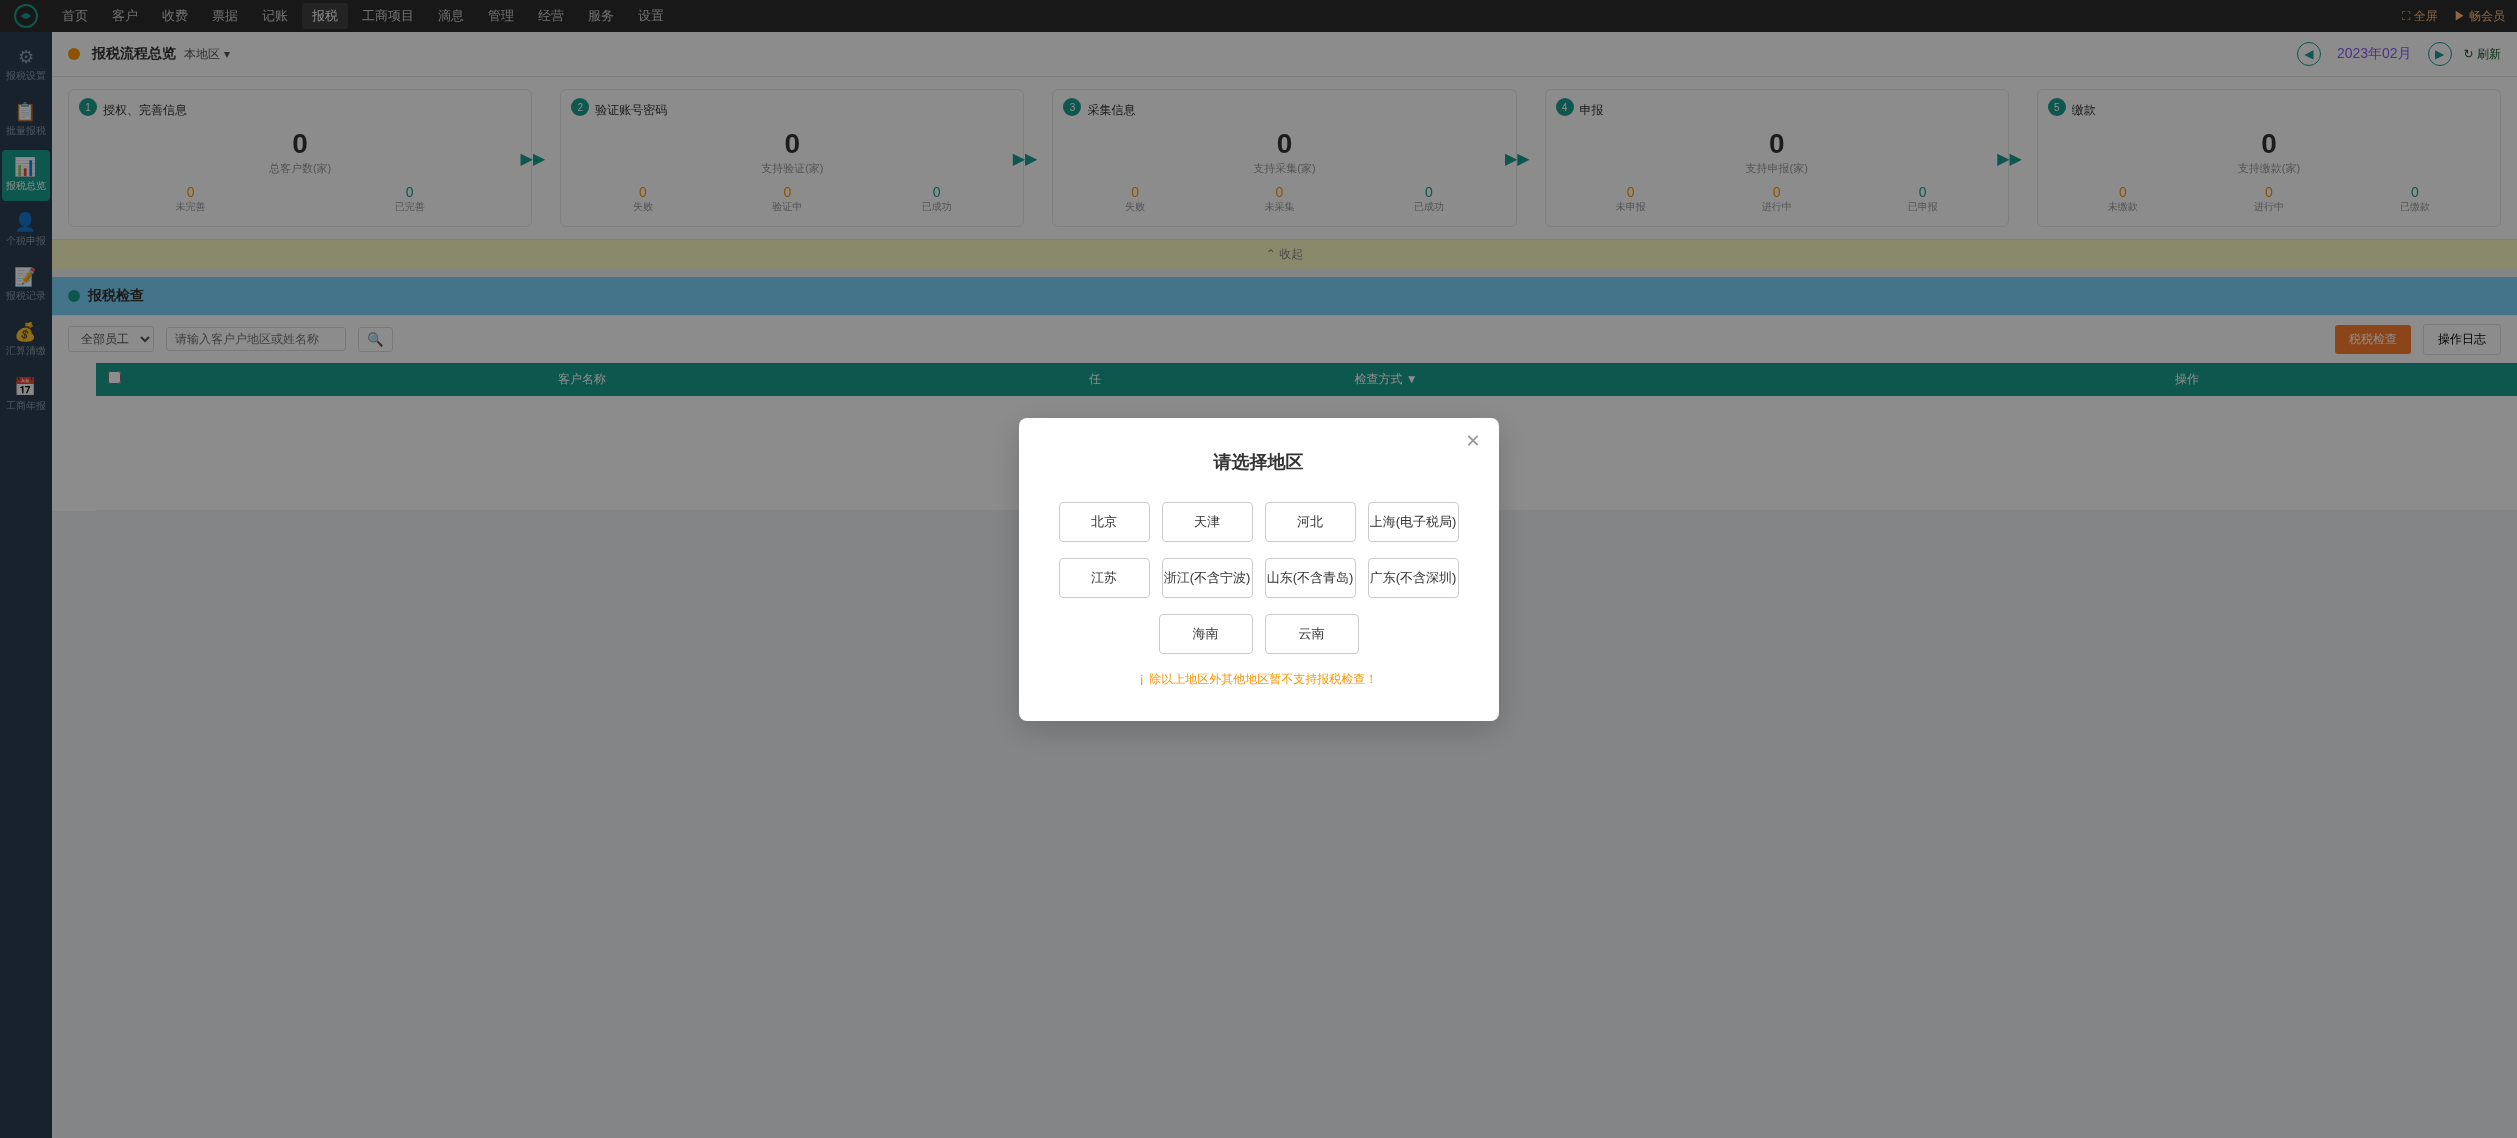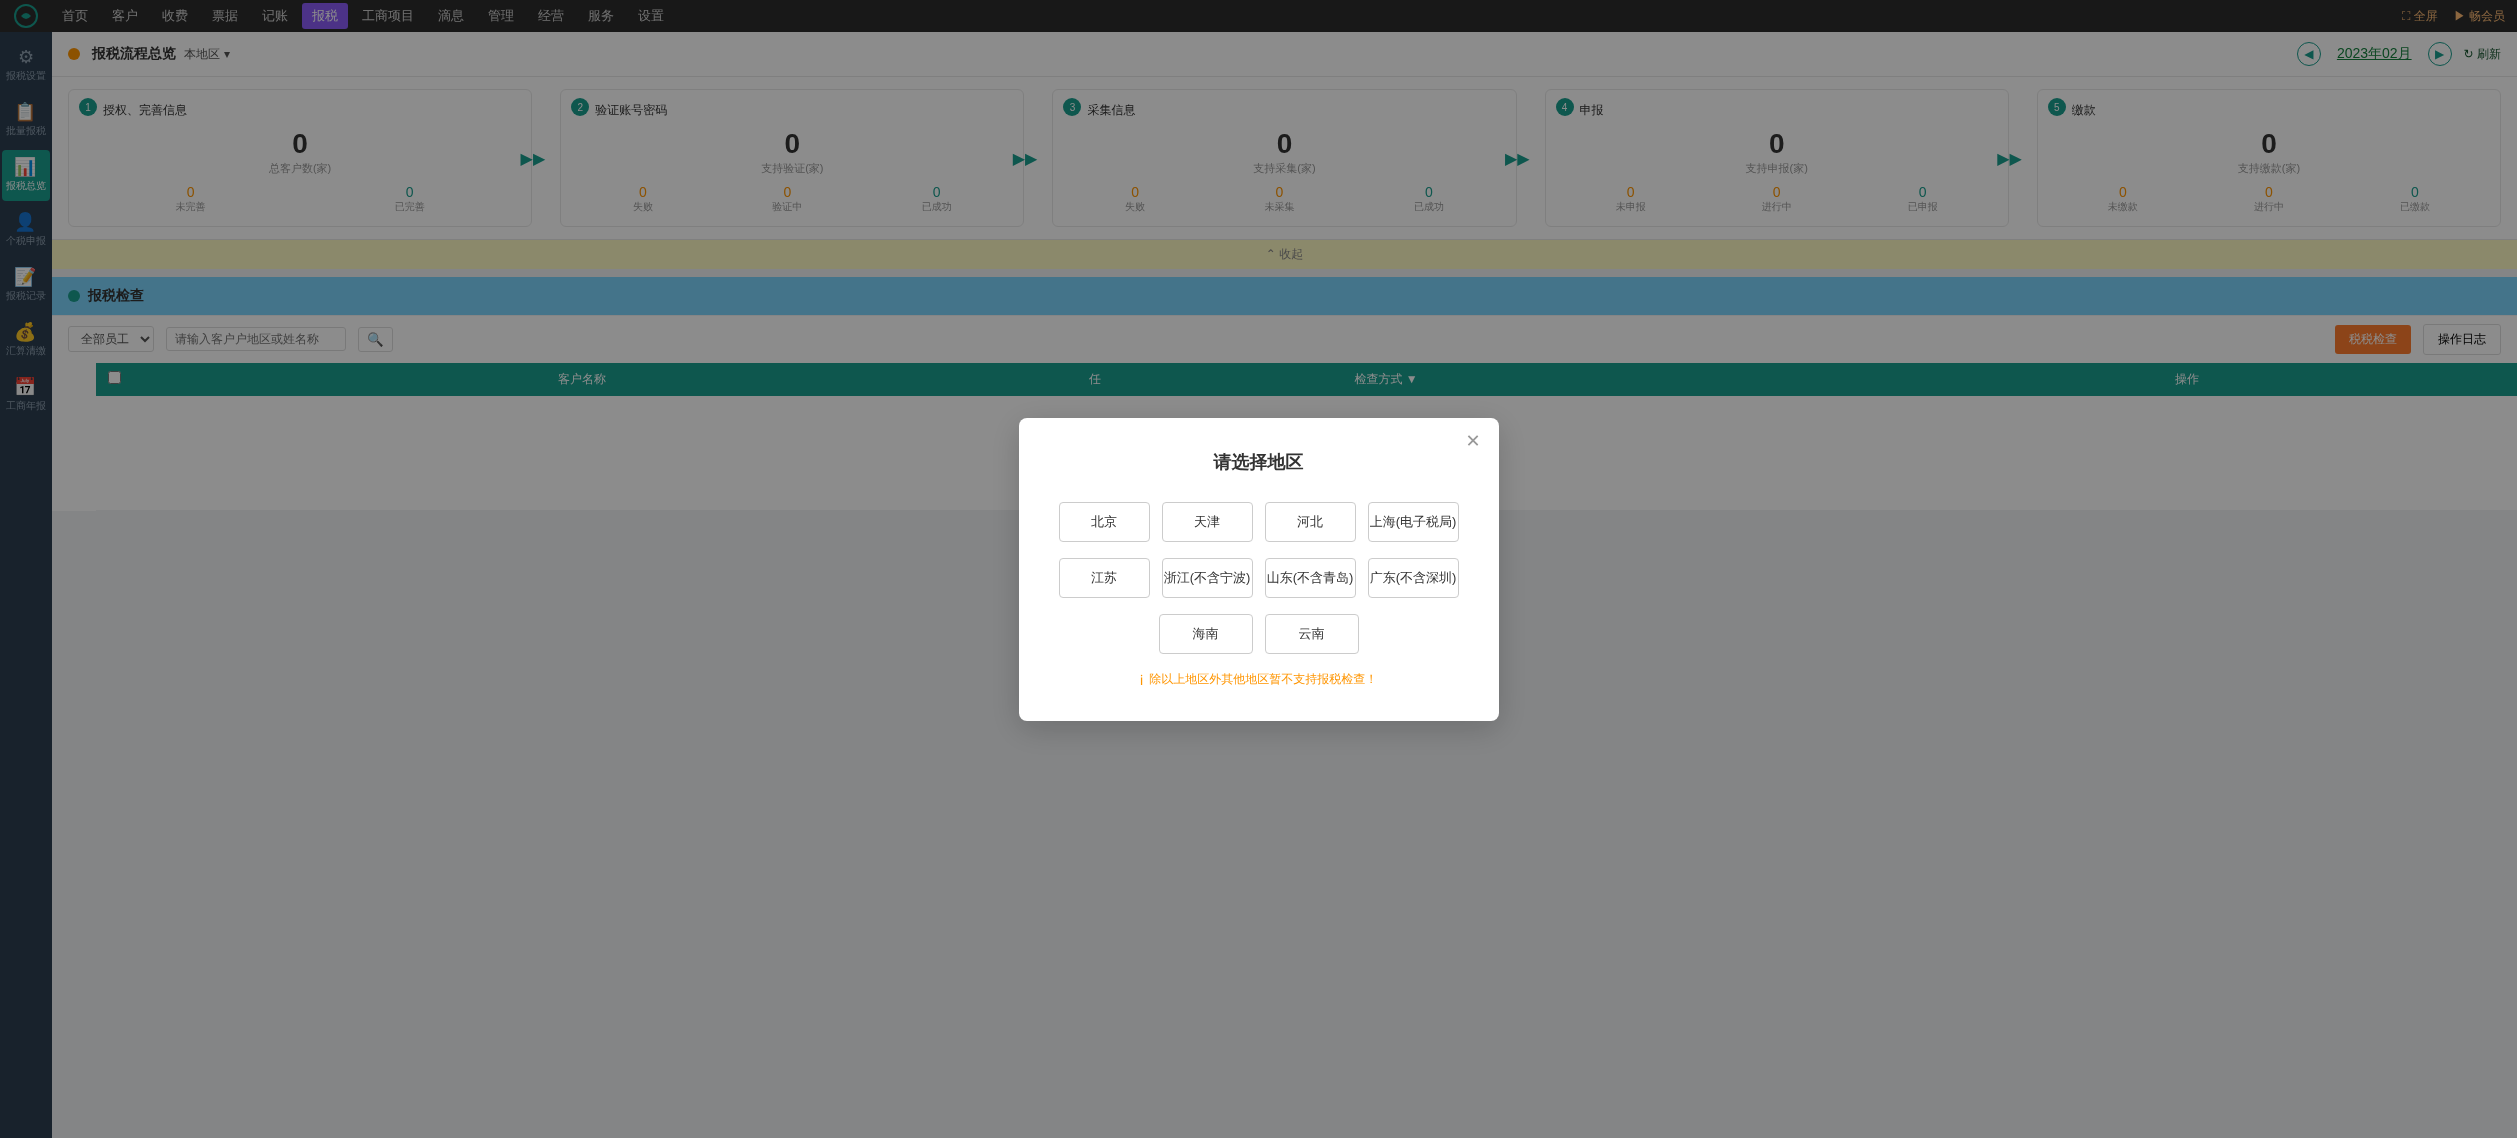--- a/index.html
+++ b/index.html
@@ -23,21 +23,21 @@
       margin-right: 8px;
     }
     .top-nav-item {
       color: #ccc;
       padding: 4px 10px;
       cursor: pointer;
       font-size: 13px;
       border-radius: 3px;
     }
     .top-nav-item.active {
-      background: #8b5cf6;
+      background: #404040;
       color: #fff;
     }
     .top-nav-right {
       margin-left: auto;
       display: flex;
       align-items: flex-end;
       gap: 16px;
       color: #fdba74;
       font-size: 12px;
     }
@@ -122,21 +122,21 @@
       border-radius: 50%;
       border: 1px solid #1a9e8e;
       background: #fff;
       color: #1a9e8e;
       display: flex;
       align-items: center;
       justify-content: center;
       cursor: pointer;
       font-size: 12px;
     }
-    .month-text { font-size: 14px; color: #15803d; text-decoration: underline; }
+    .month-text { font-size: 14px; color: #8b5cf6; }
 
     
     .process-cards {
       background: #fff;
       padding: 12px 16px;
       display: flex;
       gap: 0;
       align-items: stretch;
     }
     .process-card {

